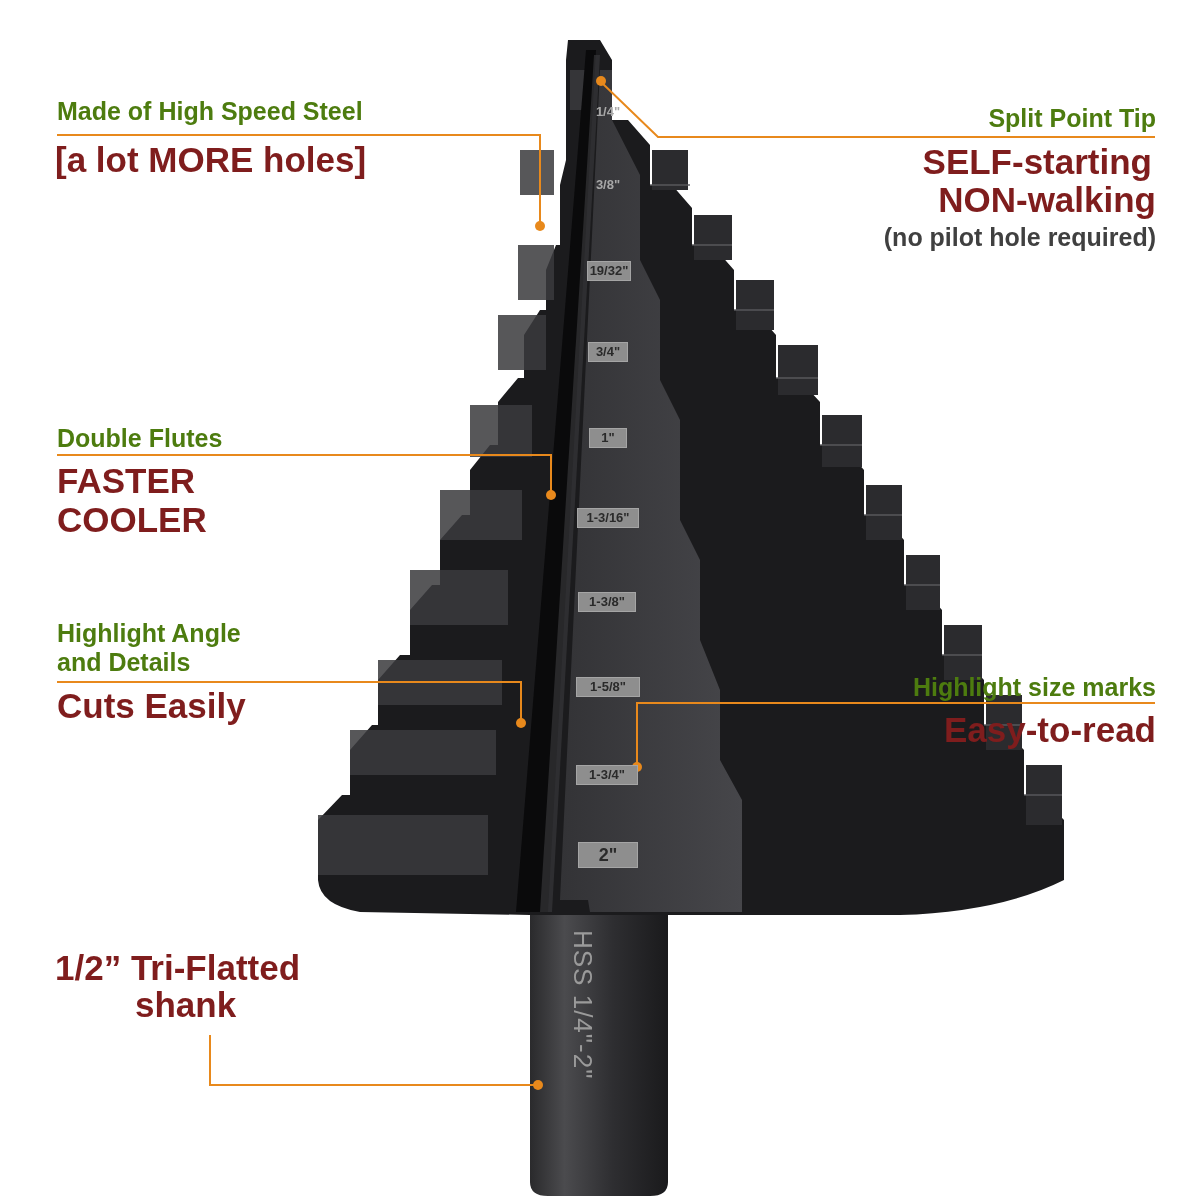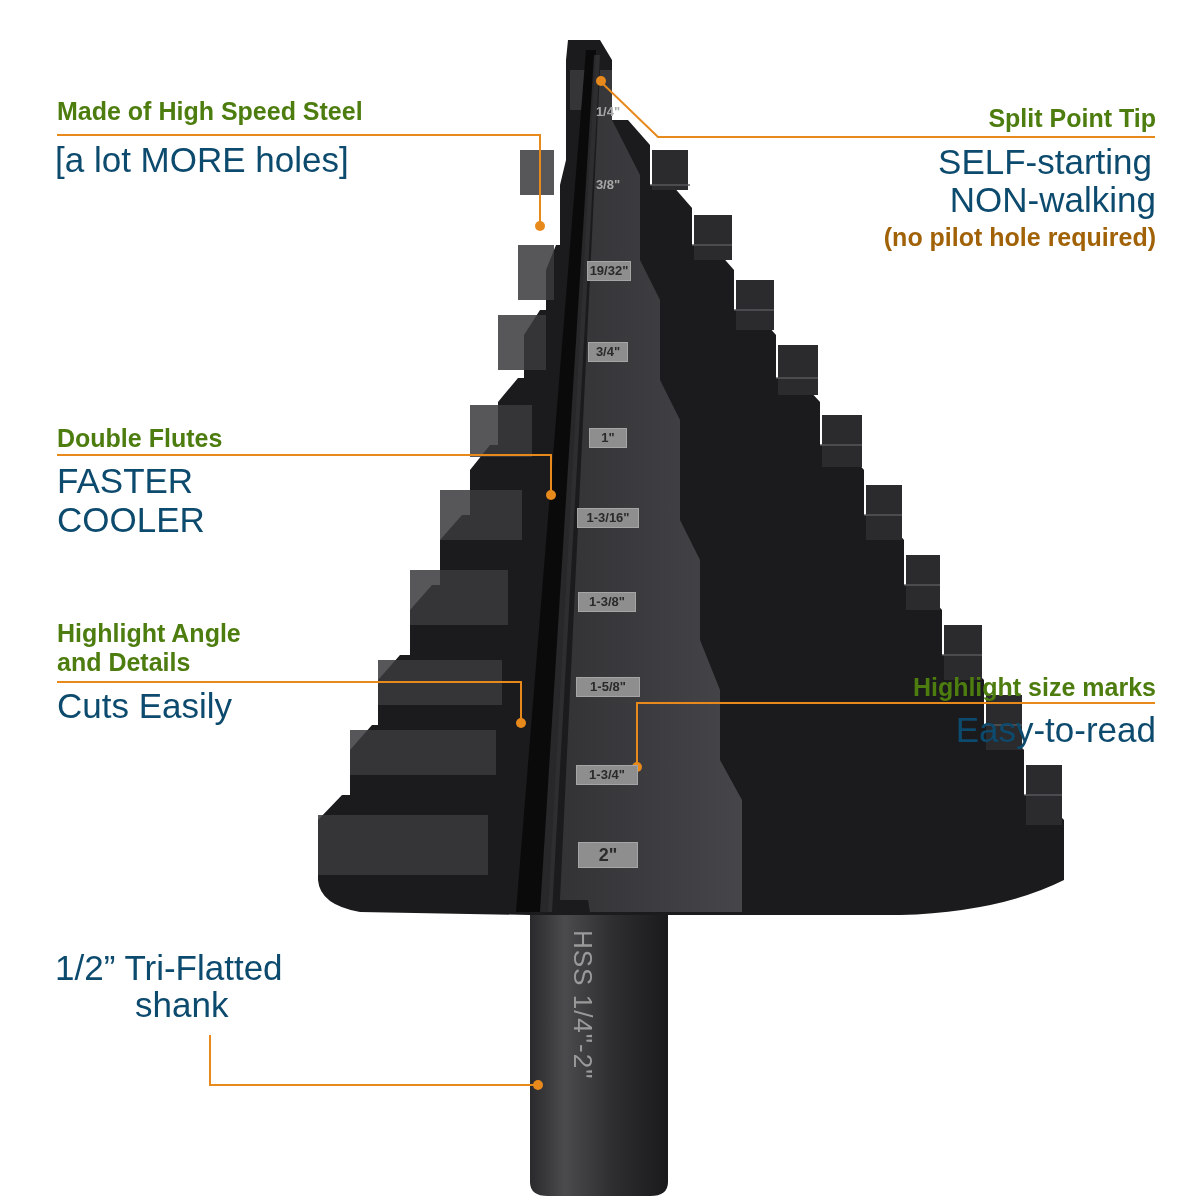--- a/index.html
+++ b/index.html
@@ -1,19 +1,19 @@
 <!DOCTYPE html>
 <html><head>
 <meta charset="utf-8">
 <style>
   html, body { margin:0; padding:0; background:#ffffff; }
   body { width:1200px; height:1200px; position:relative; overflow:hidden; font-family:"Liberation Sans", sans-serif; }
   .abs { position:absolute; }
   .sub { color:#4d7c0f; font-size:25px; font-weight:bold; line-height:30px; white-space:nowrap; }
-  .big { color:#0c4a6e; font-size:35px; font-weight:normal; line-height:40px; white-space:nowrap; }
+  .big { color:#7f1d1d; font-size:35px; font-weight:bold; line-height:40px; white-space:nowrap; }
   .right { text-align:right; }
   svg { position:absolute; left:0; top:0; }
   .mark { position:absolute; background:#8e8e8e; color:#2a2a2a; font-weight:bold; font-size:13px; line-height:18px; text-align:center; border:1px solid #a5a5a5; white-space:nowrap; }
   .mark.bare { background:transparent; border:none; color:#a8a8a8; }
   .shank-text { position:absolute; color:#9a9a9a; font-size:26px; font-weight:normal; white-space:nowrap; transform:rotate(90deg); transform-origin:left top; letter-spacing:1px; }
 </style>
 </head>
 <body>
 
 <svg width="1200" height="1200" viewBox="0 0 1200 1200">
@@ -124,21 +124,21 @@
 <div class="mark" style="left:578px;top:842px;width:58px;height:24px;line-height:24px;font-size:18px;">2"</div>
 
 <div class="shank-text" style="left:598px;top:930px;">HSS 1/4"-2"</div>
 
 <div class="abs sub" style="left:57px;top:96px;">Made of High Speed Steel</div>
 <div class="abs big" style="left:55px;top:140px;">[a lot MORE holes]</div>
 
 <div class="abs sub right" style="right:44px;top:103px;text-align:right;">Split Point Tip</div>
 <div class="abs big right" style="right:48px;top:142px;">SELF-starting</div>
 <div class="abs big right" style="right:44px;top:180px;text-align:center;">NON-walking</div>
-<div class="abs right" style="right:44px;top:222px;font-size:25px;font-weight:bold;color:#a16207;line-height:30px;white-space:nowrap;">(no pilot hole required)</div>
+<div class="abs right" style="right:44px;top:222px;font-size:25px;font-weight:bold;color:#404040;line-height:30px;white-space:nowrap;">(no pilot hole required)</div>
 
 <div class="abs sub" style="left:57px;top:423px;">Double Flutes</div>
 <div class="abs big" style="left:57px;top:461px;">FASTER</div>
 <div class="abs big" style="left:57px;top:500px;">COOLER</div>
 
 <div class="abs sub" style="left:57px;top:618px;">Highlight Angle</div>
 <div class="abs sub" style="left:57px;top:647px;">and Details</div>
 <div class="abs big" style="left:57px;top:686px;">Cuts Easily</div>
 
 <div class="abs sub right" style="right:44px;top:672px;">Highlight size marks</div>

